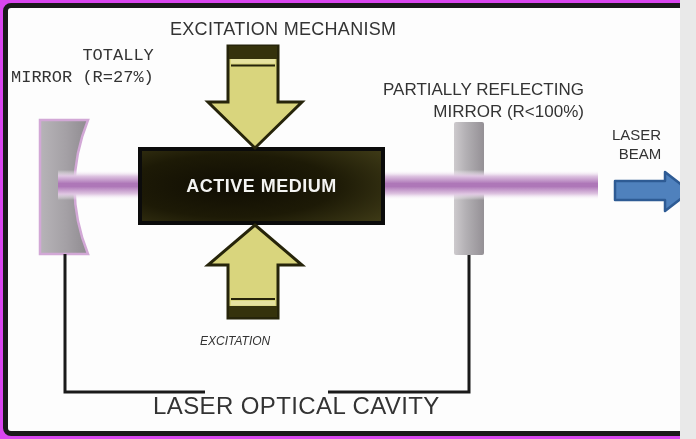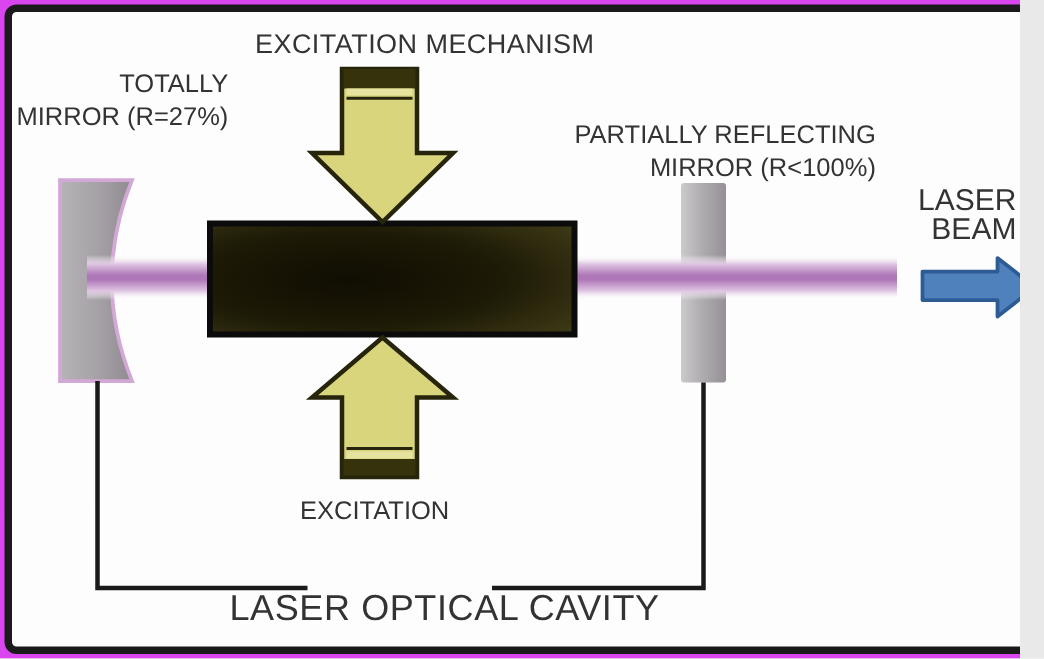--- a/index.html
+++ b/index.html
@@ -8,24 +8,24 @@
     font-family:"Liberation Sans",sans-serif;overflow:hidden;text-align:right;
   }
   .frame{
     position:absolute;left:3px;top:3px;width:680px;height:423px;
     background:#fdfdfd;border:5px solid #1a1a1a;border-radius:8px;
   }
   .art{position:absolute;left:0;top:0;width:696px;height:439px;}
   .lbl{position:absolute;color:#333;white-space:nowrap;}
   .lbl div{white-space:nowrap;}
   .lbl-exc-top{left:170px;top:19px;font-size:18px;letter-spacing:.3px;}
-  .lbl-mirror-left{left:11px;top:45px;font-size:17px;line-height:22px;}
+  .lbl-mirror-left{left:11px;top:45px;font-size:17px;line-height:22px;font-family:Liberation Mono, monospace;}
   .lbl-mirror-right{left:383px;top:59px;font-size:17px;line-height:22px;margin-top:20px;}
-  .lbl-laser{left:612px;top:125px;font-size:20px;line-height:19px;}
-  .lbl-exc-bottom{left:200px;top:331px;font-size:17px;line-height:20px;}
+  .lbl-laser{left:612px;top:125px;font-size:15px;line-height:19px;}
+  .lbl-exc-bottom{left:200px;top:331px;font-size:12px;line-height:20px;font-style:italic;}
   .lbl-cavity{left:153px;top:392px;font-size:24px;letter-spacing:.4px;}
   .lbl-active{
     left:140px;top:149px;width:243px;height:74px;
     display:flex;align-items:center;justify-content:center;
     color:#f4f4f2;font-weight:bold;font-size:18px;letter-spacing:.5px;
   }
 </style>
 </head>
 <body>
 
@@ -87,20 +87,21 @@
     <path d="M 469 255 L 469 392 L 328 392" fill="none" stroke-width="3" stroke="#1a1a1a"></path>
   </svg>
 
   <div class="lbl lbl-exc-top">EXCITATION MECHANISM</div>
 
   <div class="lbl lbl-mirror-left">
     <div>TOTALLY</div>
     <div>MIRROR (R=27%)</div>
   </div>
 
+  <div class="lbl lbl-active">ACTIVE MEDIUM</div>
 
   <div class="lbl lbl-mirror-right">
     <div>PARTIALLY REFLECTING</div>
     <div>MIRROR (R&lt;100%)</div>
   </div>
 
   <div class="lbl lbl-laser">
     <div>LASER</div>
     <div>BEAM</div>
   </div>

